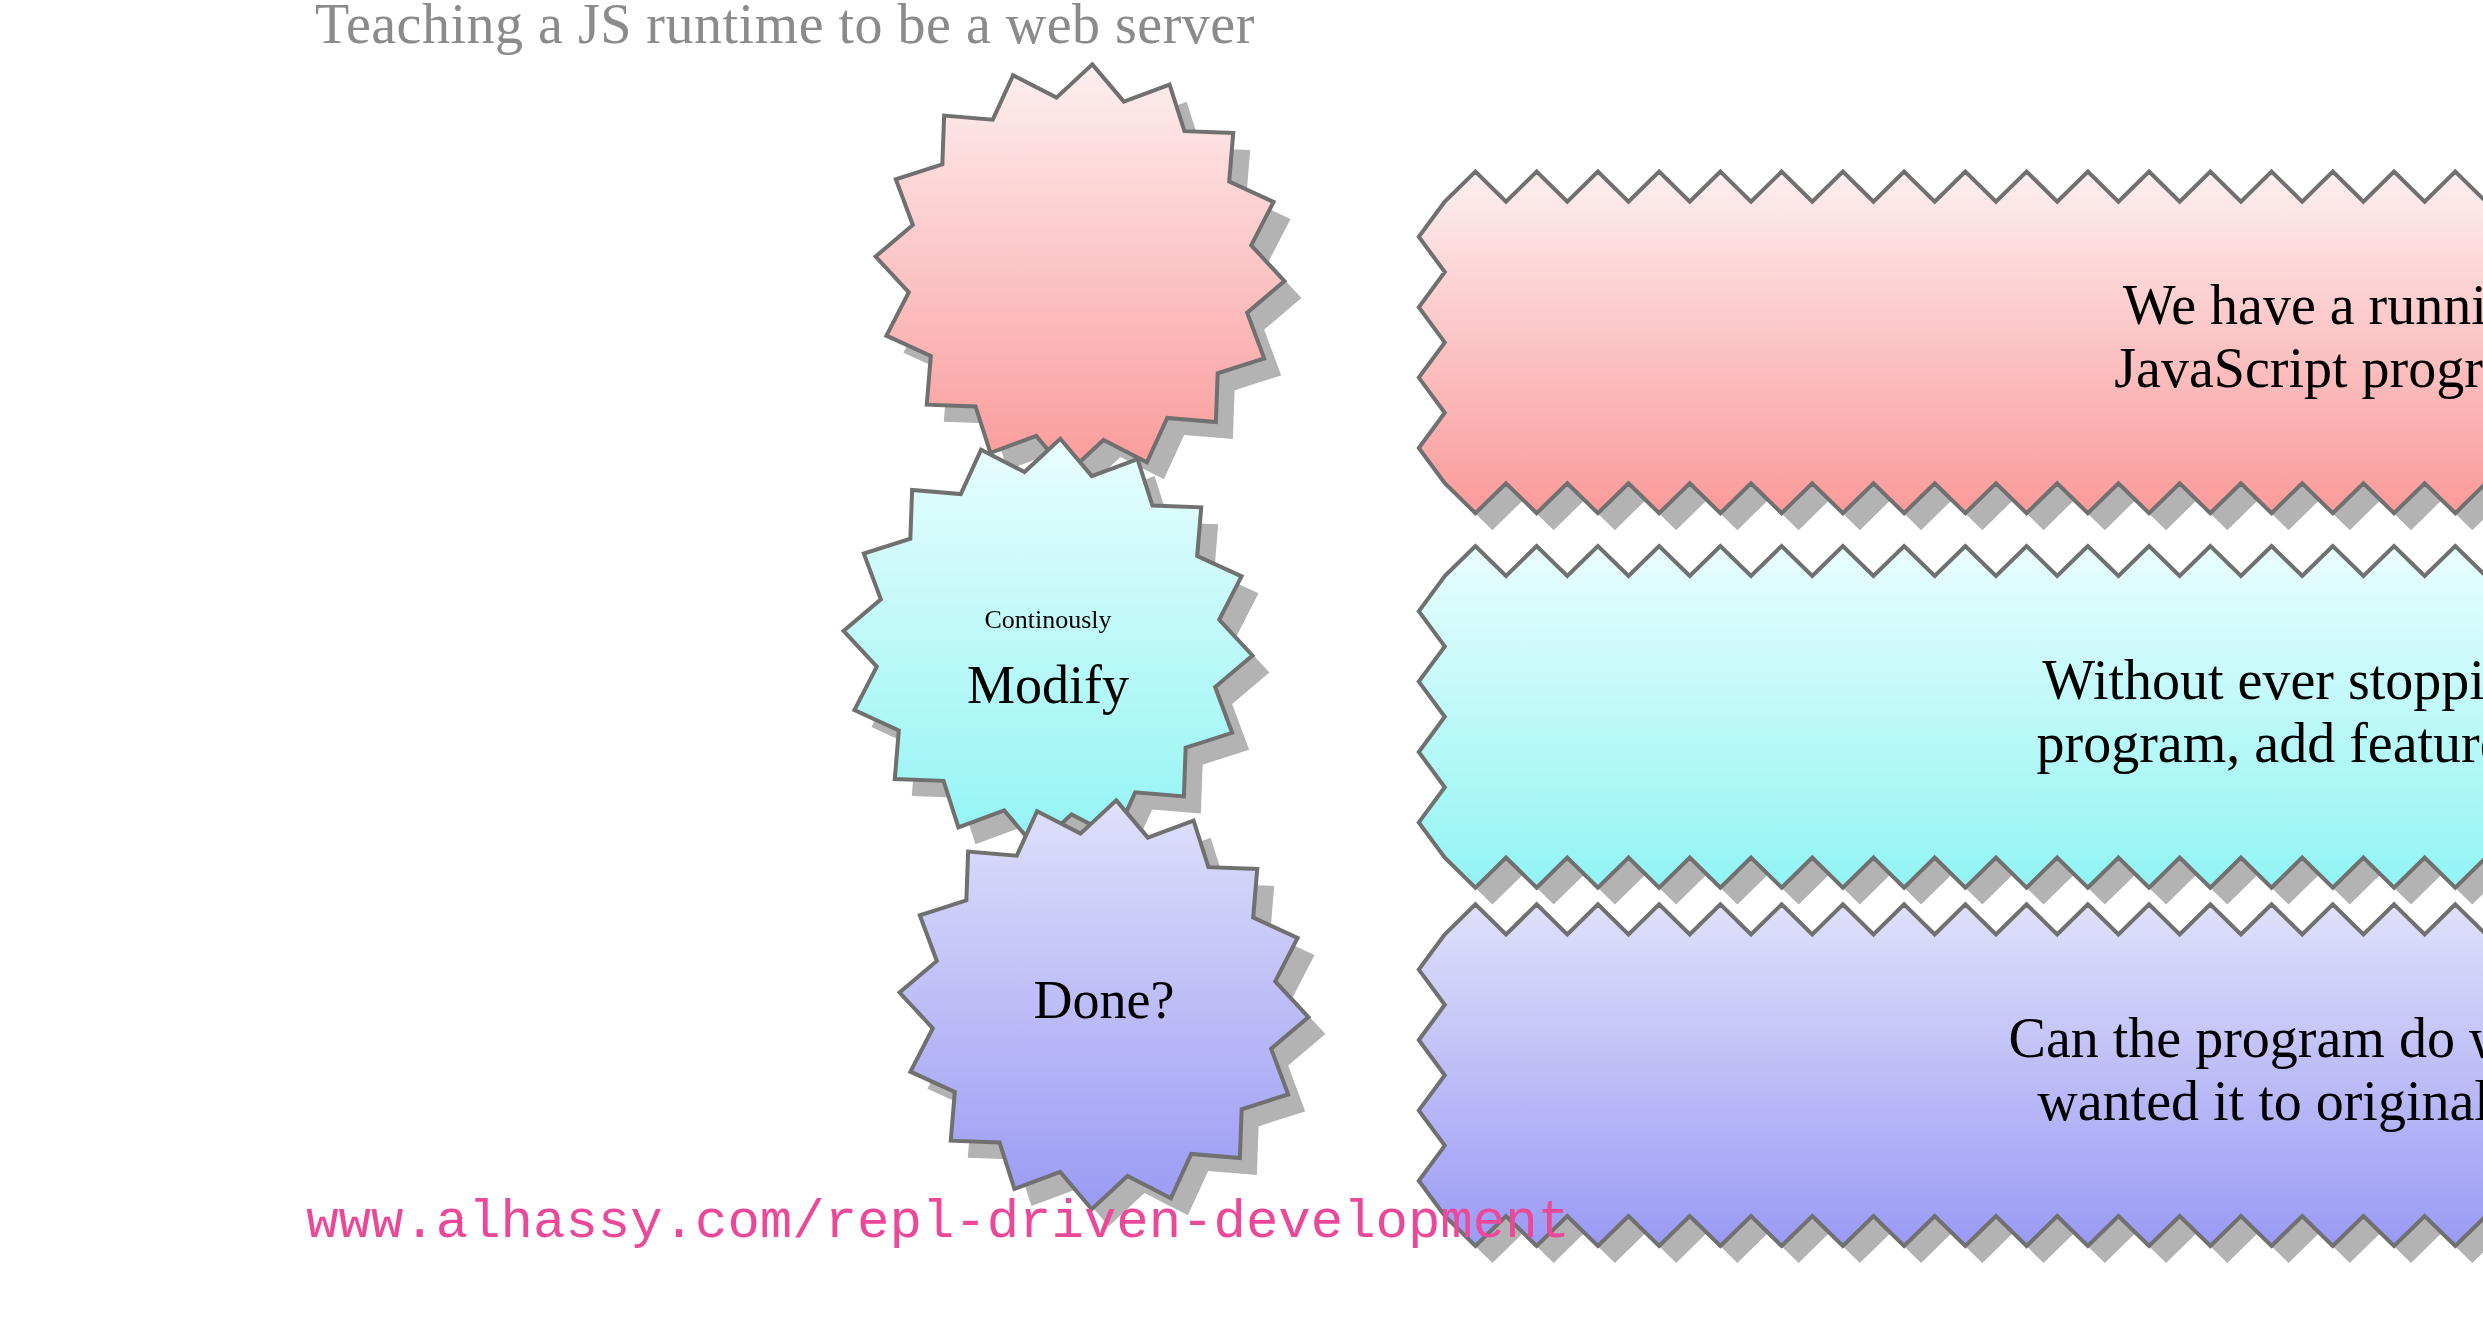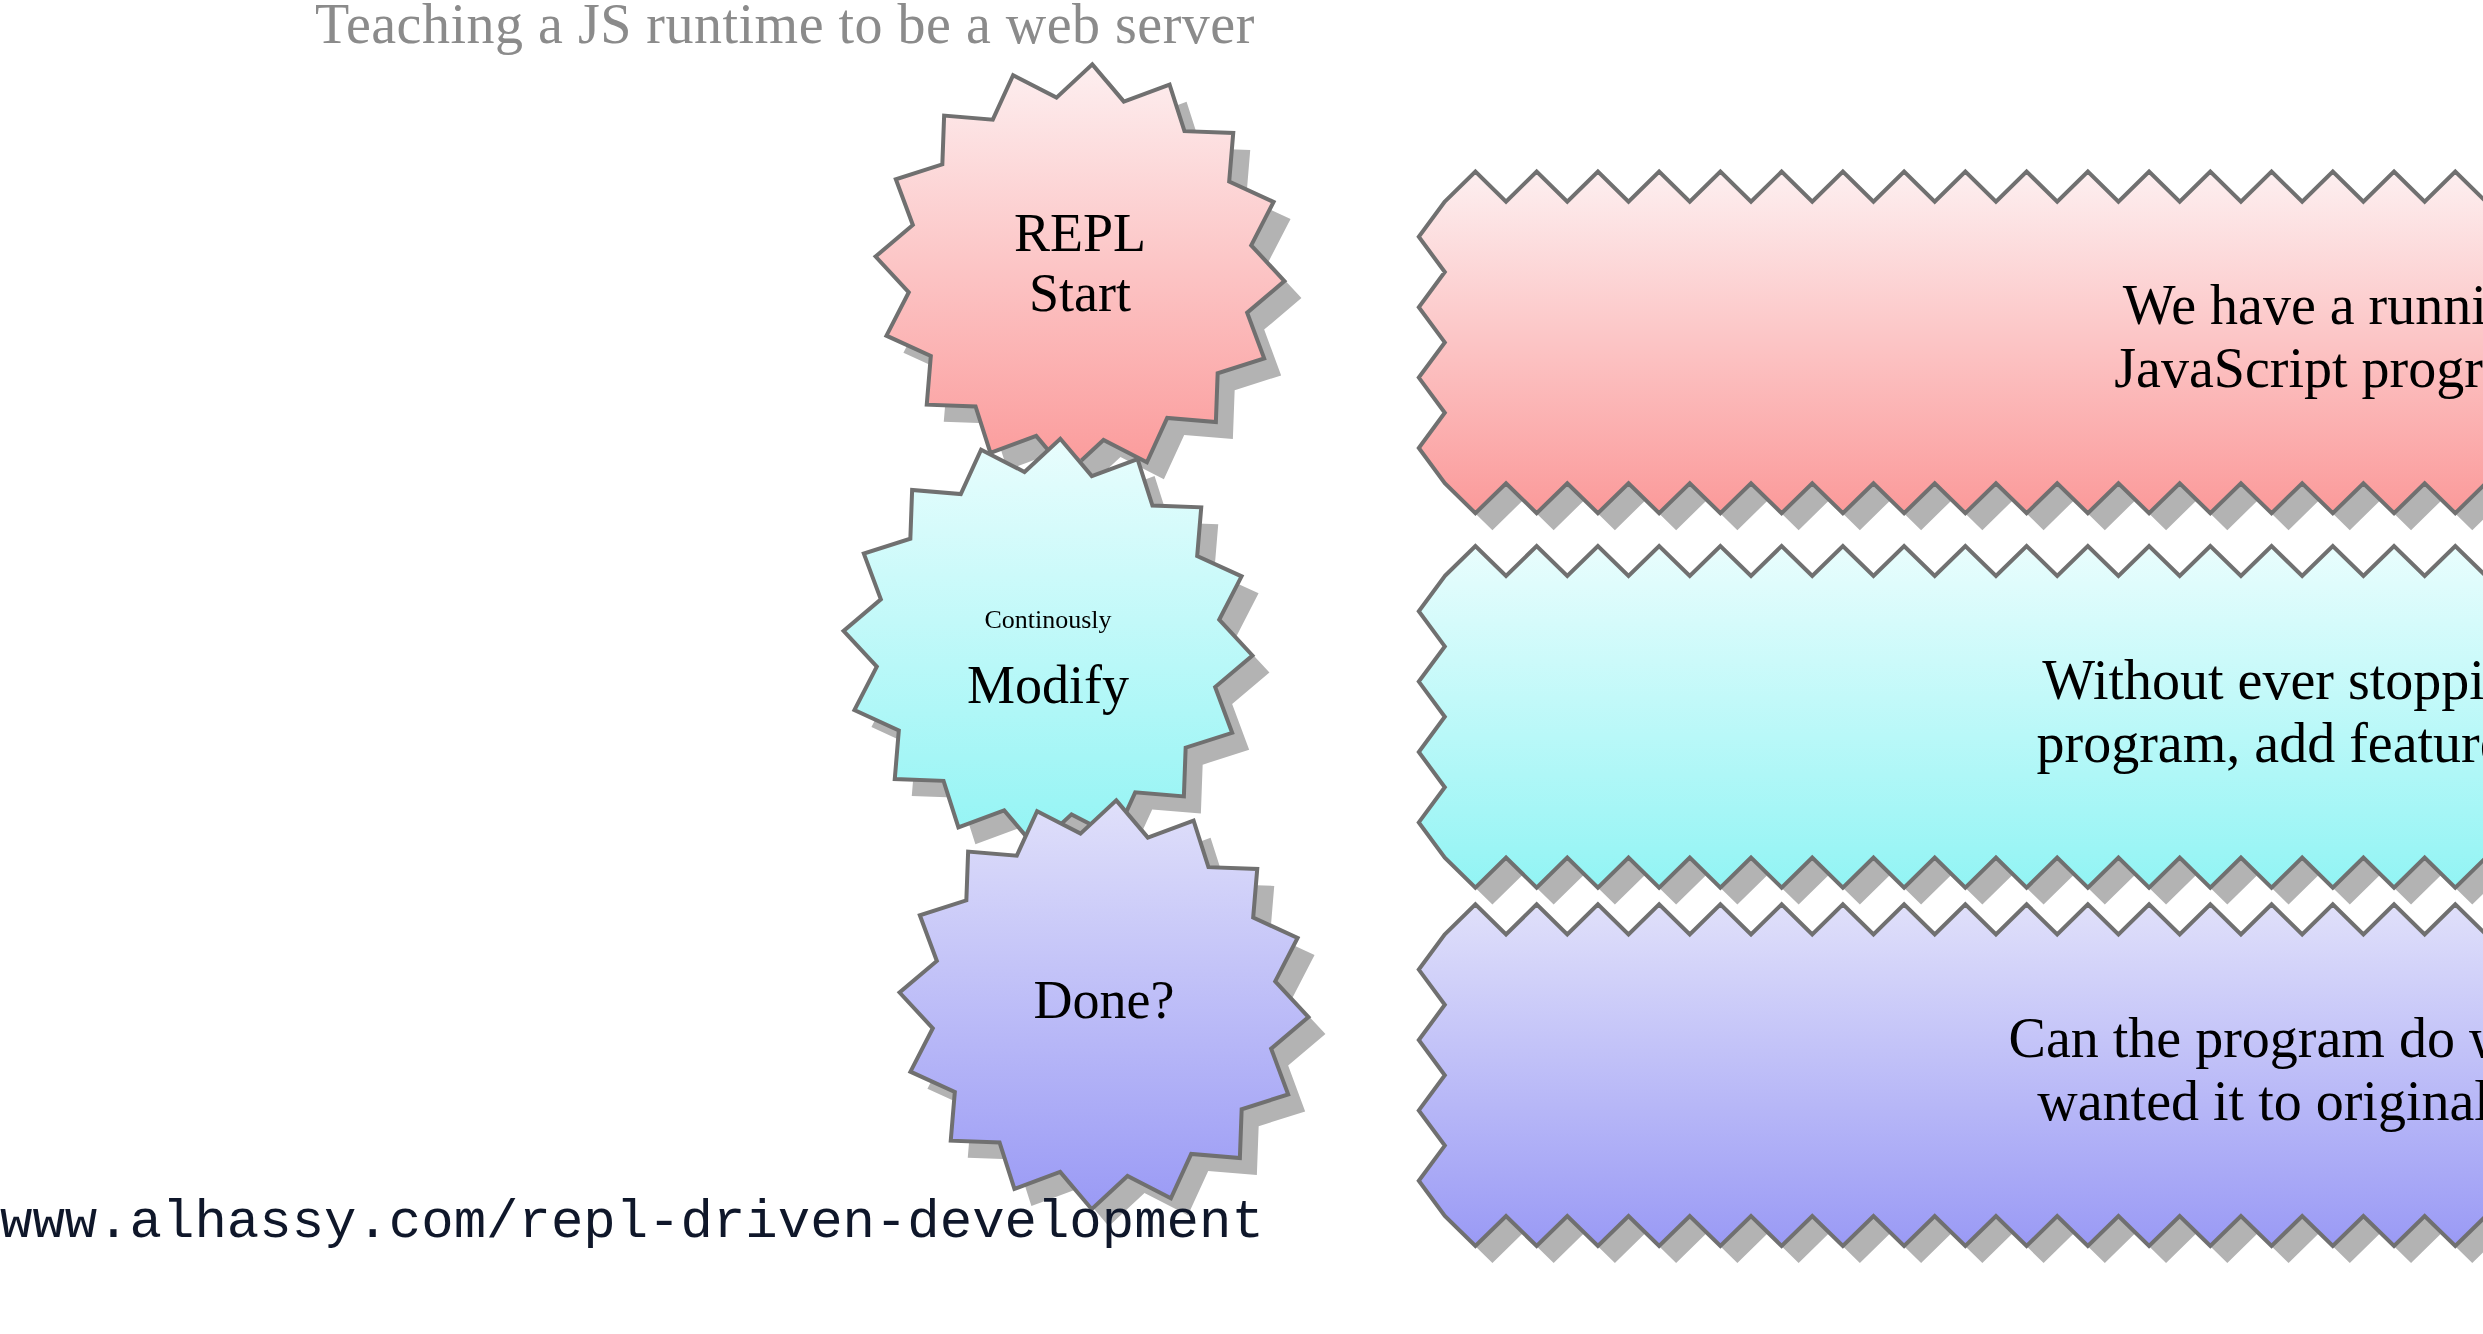--- a/index.html
+++ b/index.html
@@ -30,24 +30,24 @@
     font-size: 56px;
     color: #8b8b8b;
     letter-spacing: 0.5px;
     white-space: nowrap;
   }
   .footer {
     position: absolute;
     left: 0;
     top: 1192px;
     width: 1570px;
-    text-align: left;
+    text-align: right;
     font-family: "Liberation Mono", "DejaVu Sans Mono", monospace;
     font-size: 54px;
-    color: #0f172a;
+    color: #ec4899;
     letter-spacing: 0px;
     white-space: nowrap;
   }
   .row {
     position: absolute;
     left: 0;
     top: 0;
     width: 2483px;
     height: 1334px;
     pointer-events: none;
@@ -82,22 +82,20 @@
           <linearGradient id="gradb-0" x1="0" y1="0" x2="0" y2="1">
             <stop offset="0%" stop-color="#fdeff0"></stop>
             <stop offset="100%" stop-color="#fb9a9a"></stop>
           </linearGradient>
         </defs>
         <path d="M 1444.80,201.60 L 1475.42,171.60 L 1506.04,201.60 L 1536.66,171.60 L 1567.28,201.60 L 1597.90,171.60 L 1628.52,201.60 L 1659.14,171.60 L 1689.77,201.60 L 1720.39,171.60 L 1751.01,201.60 L 1781.63,171.60 L 1812.25,201.60 L 1842.87,171.60 L 1873.49,201.60 L 1904.11,171.60 L 1934.73,201.60 L 1965.35,171.60 L 1995.97,201.60 L 2026.59,171.60 L 2057.21,201.60 L 2087.83,171.60 L 2118.46,201.60 L 2149.08,171.60 L 2179.70,201.60 L 2210.32,171.60 L 2240.94,201.60 L 2271.56,171.60 L 2302.18,201.60 L 2332.80,171.60 L 2363.42,201.60 L 2394.04,171.60 L 2424.66,201.60 L 2455.28,171.60 L 2485.90,201.60 L 2516.52,171.60 L 2547.14,201.60 L 2577.77,171.60 L 2608.39,201.60 L 2639.01,171.60 L 2669.63,201.60 L 2700.25,171.60 L 2730.87,201.60 L 2761.49,171.60 L 2792.11,201.60 L 2822.73,171.60 L 2853.35,201.60 L 2883.97,171.60 L 2914.59,201.60 L 2945.21,171.60 L 2975.83,201.60 L 3006.46,171.60 L 3037.08,201.60 L 3067.70,171.60 L 3098.32,201.60 L 3128.94,171.60 L 3159.56,201.60 L 3190.18,171.60 L 3220.80,201.60 L 3246.80,236.80 L 3220.80,272.00 L 3246.80,307.20 L 3220.80,342.40 L 3246.80,377.60 L 3220.80,412.80 L 3246.80,448.00 L 3220.80,483.20 L 3190.18,513.20 L 3159.56,483.20 L 3128.94,513.20 L 3098.32,483.20 L 3067.70,513.20 L 3037.08,483.20 L 3006.46,513.20 L 2975.83,483.20 L 2945.21,513.20 L 2914.59,483.20 L 2883.97,513.20 L 2853.35,483.20 L 2822.73,513.20 L 2792.11,483.20 L 2761.49,513.20 L 2730.87,483.20 L 2700.25,513.20 L 2669.63,483.20 L 2639.01,513.20 L 2608.39,483.20 L 2577.77,513.20 L 2547.14,483.20 L 2516.52,513.20 L 2485.90,483.20 L 2455.28,513.20 L 2424.66,483.20 L 2394.04,513.20 L 2363.42,483.20 L 2332.80,513.20 L 2302.18,483.20 L 2271.56,513.20 L 2240.94,483.20 L 2210.32,513.20 L 2179.70,483.20 L 2149.08,513.20 L 2118.46,483.20 L 2087.83,513.20 L 2057.21,483.20 L 2026.59,513.20 L 1995.97,483.20 L 1965.35,513.20 L 1934.73,483.20 L 1904.11,513.20 L 1873.49,483.20 L 1842.87,513.20 L 1812.25,483.20 L 1781.63,513.20 L 1751.01,483.20 L 1720.39,513.20 L 1689.77,483.20 L 1659.14,513.20 L 1628.52,483.20 L 1597.90,513.20 L 1567.28,483.20 L 1536.66,513.20 L 1506.04,483.20 L 1475.42,513.20 L 1444.80,483.20 L 1418.80,448.00 L 1444.80,412.80 L 1418.80,377.60 L 1444.80,342.40 L 1418.80,307.20 L 1444.80,272.00 L 1418.80,236.80 L 1444.80,201.60 Z" fill="#b3b3b3" stroke="none" transform="translate(17,17)"></path>
         <path d="M 1092.28,64.37 L 1123.81,101.65 L 1169.58,84.63 L 1184.45,131.14 L 1233.24,132.93 L 1229.18,181.59 L 1273.57,201.91 L 1251.20,245.31 L 1284.43,281.08 L 1247.15,312.61 L 1264.17,358.38 L 1217.66,373.25 L 1215.87,422.04 L 1167.21,417.98 L 1146.89,462.37 L 1103.49,440.00 L 1067.72,473.23 L 1036.19,435.95 L 990.42,452.97 L 975.55,406.46 L 926.76,404.67 L 930.82,356.01 L 886.43,335.69 L 908.80,292.29 L 875.57,256.52 L 912.85,224.99 L 895.83,179.22 L 942.34,164.35 L 944.13,115.56 L 992.79,119.62 L 1013.11,75.23 L 1056.51,97.60 Z" fill="#b3b3b3" stroke="none" transform="translate(17,17)"></path>
         <path d="M 1444.80,201.60 L 1475.42,171.60 L 1506.04,201.60 L 1536.66,171.60 L 1567.28,201.60 L 1597.90,171.60 L 1628.52,201.60 L 1659.14,171.60 L 1689.77,201.60 L 1720.39,171.60 L 1751.01,201.60 L 1781.63,171.60 L 1812.25,201.60 L 1842.87,171.60 L 1873.49,201.60 L 1904.11,171.60 L 1934.73,201.60 L 1965.35,171.60 L 1995.97,201.60 L 2026.59,171.60 L 2057.21,201.60 L 2087.83,171.60 L 2118.46,201.60 L 2149.08,171.60 L 2179.70,201.60 L 2210.32,171.60 L 2240.94,201.60 L 2271.56,171.60 L 2302.18,201.60 L 2332.80,171.60 L 2363.42,201.60 L 2394.04,171.60 L 2424.66,201.60 L 2455.28,171.60 L 2485.90,201.60 L 2516.52,171.60 L 2547.14,201.60 L 2577.77,171.60 L 2608.39,201.60 L 2639.01,171.60 L 2669.63,201.60 L 2700.25,171.60 L 2730.87,201.60 L 2761.49,171.60 L 2792.11,201.60 L 2822.73,171.60 L 2853.35,201.60 L 2883.97,171.60 L 2914.59,201.60 L 2945.21,171.60 L 2975.83,201.60 L 3006.46,171.60 L 3037.08,201.60 L 3067.70,171.60 L 3098.32,201.60 L 3128.94,171.60 L 3159.56,201.60 L 3190.18,171.60 L 3220.80,201.60 L 3246.80,236.80 L 3220.80,272.00 L 3246.80,307.20 L 3220.80,342.40 L 3246.80,377.60 L 3220.80,412.80 L 3246.80,448.00 L 3220.80,483.20 L 3190.18,513.20 L 3159.56,483.20 L 3128.94,513.20 L 3098.32,483.20 L 3067.70,513.20 L 3037.08,483.20 L 3006.46,513.20 L 2975.83,483.20 L 2945.21,513.20 L 2914.59,483.20 L 2883.97,513.20 L 2853.35,483.20 L 2822.73,513.20 L 2792.11,483.20 L 2761.49,513.20 L 2730.87,483.20 L 2700.25,513.20 L 2669.63,483.20 L 2639.01,513.20 L 2608.39,483.20 L 2577.77,513.20 L 2547.14,483.20 L 2516.52,513.20 L 2485.90,483.20 L 2455.28,513.20 L 2424.66,483.20 L 2394.04,513.20 L 2363.42,483.20 L 2332.80,513.20 L 2302.18,483.20 L 2271.56,513.20 L 2240.94,483.20 L 2210.32,513.20 L 2179.70,483.20 L 2149.08,513.20 L 2118.46,483.20 L 2087.83,513.20 L 2057.21,483.20 L 2026.59,513.20 L 1995.97,483.20 L 1965.35,513.20 L 1934.73,483.20 L 1904.11,513.20 L 1873.49,483.20 L 1842.87,513.20 L 1812.25,483.20 L 1781.63,513.20 L 1751.01,483.20 L 1720.39,513.20 L 1689.77,483.20 L 1659.14,513.20 L 1628.52,483.20 L 1597.90,513.20 L 1567.28,483.20 L 1536.66,513.20 L 1506.04,483.20 L 1475.42,513.20 L 1444.80,483.20 L 1418.80,448.00 L 1444.80,412.80 L 1418.80,377.60 L 1444.80,342.40 L 1418.80,307.20 L 1444.80,272.00 L 1418.80,236.80 L 1444.80,201.60 Z" fill="url(#gradb-0)" stroke="#707070" stroke-width="4" stroke-linejoin="miter"></path>
         <path d="M 1092.28,64.37 L 1123.81,101.65 L 1169.58,84.63 L 1184.45,131.14 L 1233.24,132.93 L 1229.18,181.59 L 1273.57,201.91 L 1251.20,245.31 L 1284.43,281.08 L 1247.15,312.61 L 1264.17,358.38 L 1217.66,373.25 L 1215.87,422.04 L 1167.21,417.98 L 1146.89,462.37 L 1103.49,440.00 L 1067.72,473.23 L 1036.19,435.95 L 990.42,452.97 L 975.55,406.46 L 926.76,404.67 L 930.82,356.01 L 886.43,335.69 L 908.80,292.29 L 875.57,256.52 L 912.85,224.99 L 895.83,179.22 L 942.34,164.35 L 944.13,115.56 L 992.79,119.62 L 1013.11,75.23 L 1056.51,97.60 Z" fill="url(#grad-0)" stroke="#707070" stroke-width="4" stroke-linejoin="miter"></path>
       </svg>
-    <div class="txt star-txt-lg" id="star-txt-0" style="left: 915px; width: 330px; top: 202.8px;">REPL
-Start</div>
 
     <div class="txt banner-txt" id="ban-txt-0" style="left: 1444.8px; width: 1776px; top: 274.4px;">We have a running
 JavaScript program</div>
   </div>
 
   <div class="row">
     <svg id="svg-row-1" width="2483" height="1334">
         <defs>
           <linearGradient id="grad-1" x1="0" y1="0" x2="0" y2="1">
             <stop offset="0%" stop-color="#e9fdfd"></stop>

